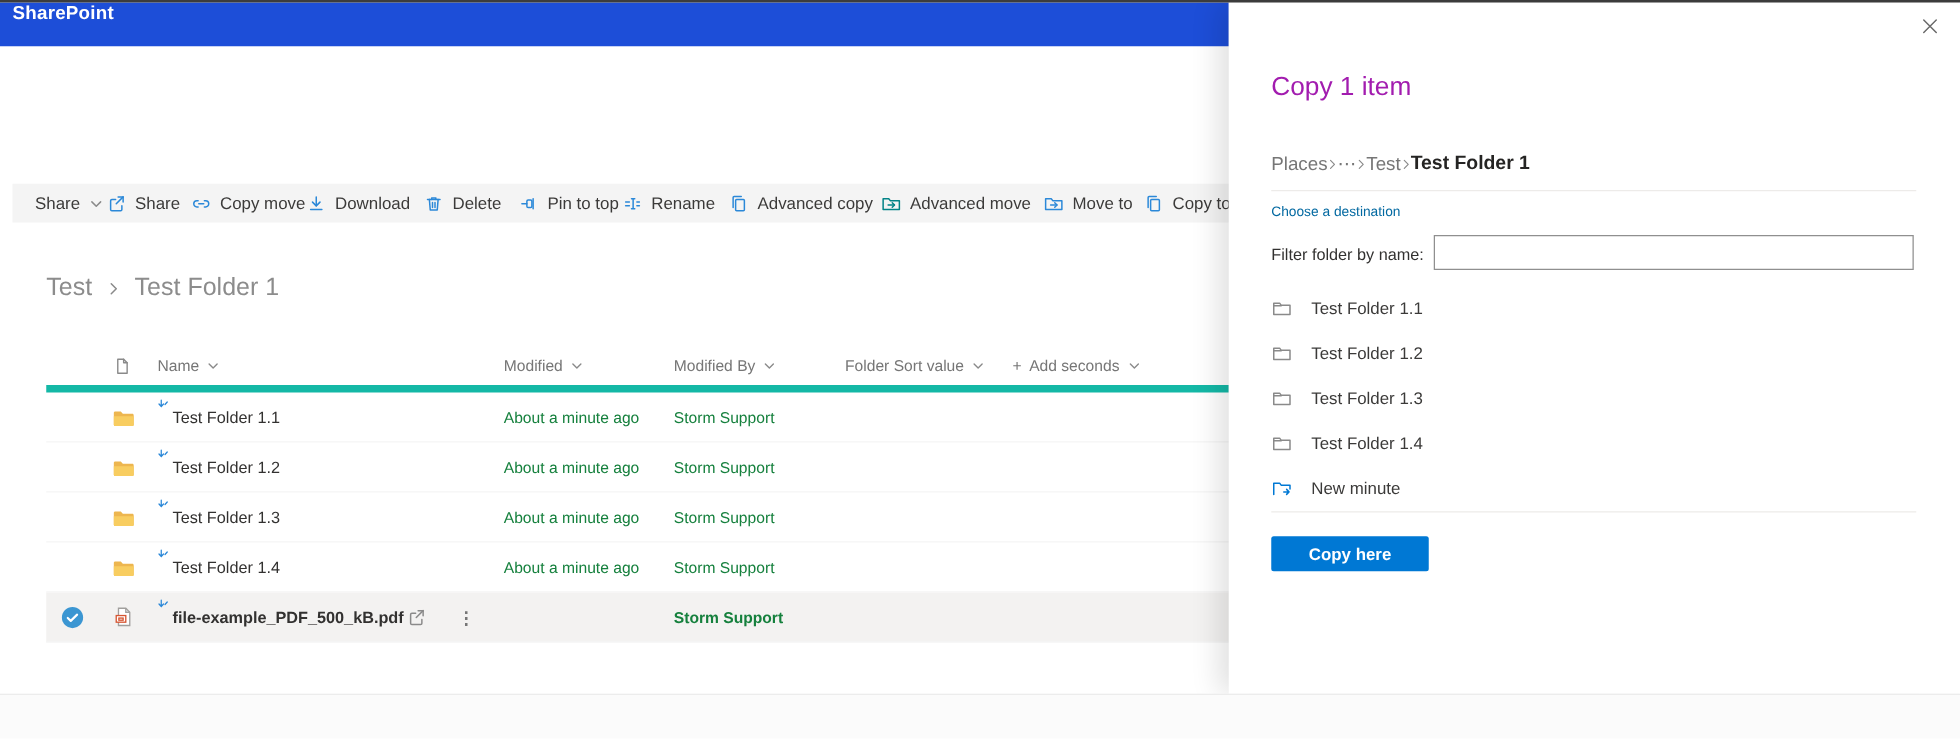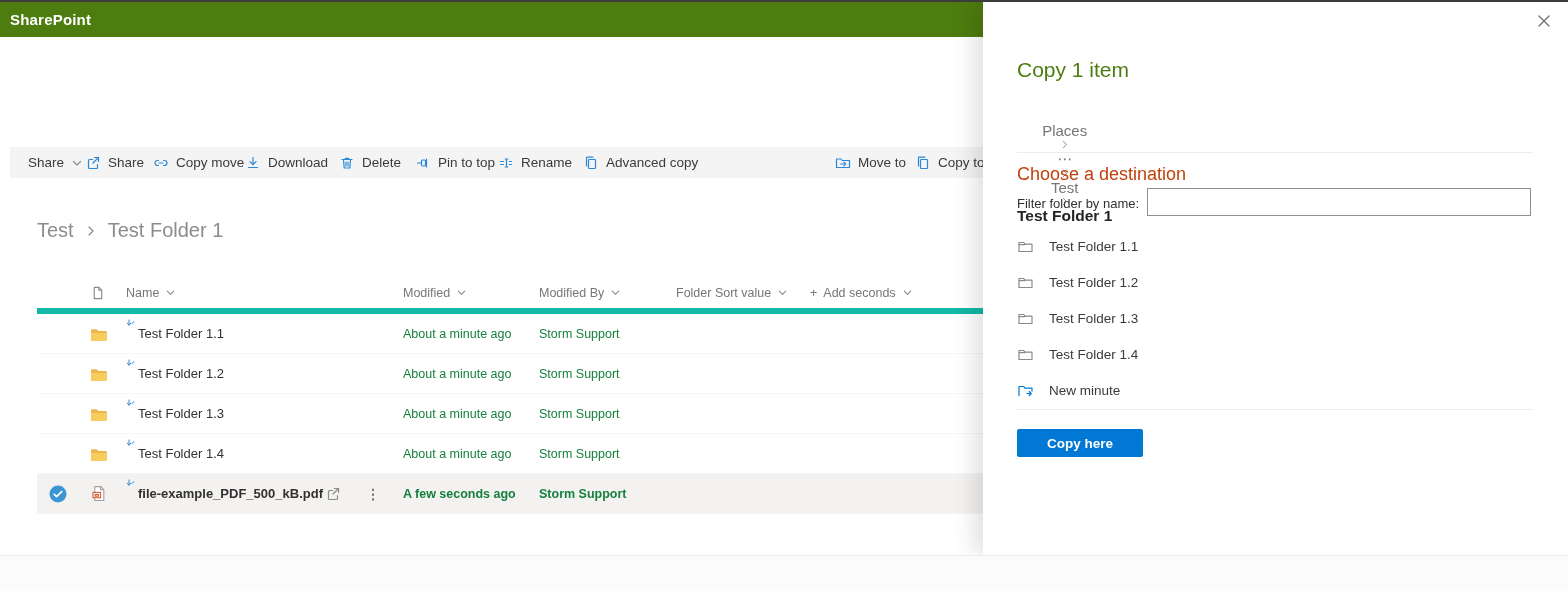--- a/index.html
+++ b/index.html
@@ -1,22 +1,22 @@
 <!DOCTYPE html>
 <html><head>
 <meta charset="utf-8">
 <style>
   html,body{margin:0;padding:0;background:#fff;}
   .stage{position:relative;width:1568px;height:591px;background:#fff;overflow:hidden;
          font-family:"Liberation Sans",sans-serif;}
   .top-edge{position:absolute;top:0;left:0;width:1568px;height:2px;background:#3c3c3c;z-index:40;}
 
   
-  .suitebar{position:absolute;top:2px;left:0;width:983px;height:35px;background:#4d7c0f;
-            display:flex;align-items:center;padding-left:10px;box-sizing:border-box;}
+  .suitebar{position:absolute;top:2px;left:0;width:983px;height:35px;background:#1d4ed8;
+            display:flex;padding-left:10px;box-sizing:border-box;}
   .brand{color:#fff;font-weight:bold;font-size:15px;letter-spacing:.2px;}
 
   
   .toolbar{position:absolute;top:147px;left:10px;width:973px;height:31px;background:#f4f4f4;overflow:hidden;}
   .ti{position:absolute;top:0;height:31px;display:flex;align-items:center;gap:7px;
       font-size:13.5px;color:#3b3a39;cursor:pointer;white-space:nowrap;}
   .ti svg{flex:0 0 auto;}
   .ic-b{stroke:#2b88d8;fill:none;stroke-width:1.2;stroke-linecap:round;stroke-linejoin:round;}
   .ic-t{stroke:#038387;fill:none;stroke-width:1.2;stroke-linecap:round;stroke-linejoin:round;}
   .ic-g{stroke:#8a8a8a;fill:none;stroke-width:1.2;stroke-linecap:round;stroke-linejoin:round;}
@@ -38,27 +38,27 @@
   .spark{align-self:flex-start;margin-top:5px;margin-right:-4px;}
   .more{position:absolute;left:329px;top:0;height:100%;display:flex;align-items:center;
         color:#767676;font-size:14px;cursor:pointer;}
   .shareabs{position:absolute;left:288px;top:0;height:100%;display:flex;align-items:center;cursor:pointer;}
 
   
   .panel{position:absolute;left:983px;top:2px;width:585px;height:553px;background:#fff;
          box-shadow:-8px 0 22px rgba(0,0,0,.13);z-index:20;box-sizing:border-box;}
   .close{position:absolute;top:10px;right:15px;width:18px;height:18px;cursor:pointer;
          display:flex;align-items:center;justify-content:center;}
-  .p-title{position:absolute;left:34px;top:56px;font-size:21px;font-weight:300;color:#4d7c0f;}
+  .p-title{position:absolute;left:34px;top:56px;font-size:21px;font-weight:300;color:#a21caf;}
   .p-crumb{position:absolute;left:34px;top:120px;display:flex;align-items:center;gap:0;
-           font-size:15px;color:#767676;flex-direction:column;}
+           font-size:15px;color:#767676;}
   .p-crumb .pc{cursor:pointer;}
   .p-crumb .current{font-weight:bold;color:#252423;font-size:15.5px;cursor:default;}
   .p-div1{position:absolute;left:34px;right:35px;top:150px;border-top:1px solid #edebe9;}
-  .p-choose{position:absolute;left:34px;top:162px;font-size:18px;color:#c2410c;}
+  .p-choose{position:absolute;left:34px;top:162px;font-size:11px;color:#0369a1;}
   .p-filterlabel{position:absolute;left:34px;top:194px;font-size:13px;color:#323130;}
   .p-input{position:absolute;left:164px;top:186px;width:384px;height:28px;border:1px solid #8f8f8f;
            font-size:13px;padding:0 8px;box-sizing:border-box;font-family:"Liberation Sans",sans-serif;}
   .p-list{position:absolute;left:34px;right:35px;top:226px;}
   .p-item{height:36px;display:flex;align-items:center;gap:15px;font-size:13.5px;color:#3b3a39;cursor:pointer;}
   .p-div2{position:absolute;left:34px;right:35px;top:407px;border-top:1px solid #edebe9;}
   .copy-btn{position:absolute;left:34px;top:427px;min-width:98px;height:28px;background:#0078d4;
             color:#fff;font-weight:bold;font-size:13.5px;border:none;border-radius:2px;cursor:pointer;
             font-family:"Liberation Sans",sans-serif;padding:0 30px;}
 
@@ -131,20 +131,28 @@
         </svg>
       <span>Rename</span>
     </div>
     <div class="ti" style="left:573px">
       <svg width="16" height="16" viewBox="0 0 16 16" class="ic-b">
           <rect x="5.5" y="4.5" width="7" height="9" rx="0.8"></rect>
           <path d="M3.5 11V3a.8.8 0 0 1 .8-.8H10"></path>
         </svg>
       <span>Advanced copy</span>
     </div>
+    <div class="ti" style="left:695px">
+      <svg width="16" height="16" viewBox="0 0 16 16" class="ic-t">
+          <path d="M1.5 12.5v-8.5h4.5l1.2 1.5h7.3v7z"></path>
+          <path d="M5.5 9h5"></path>
+          <path d="M8.8 7.2L10.6 9l-1.8 1.8"></path>
+        </svg>
+      <span>Advanced move</span>
+    </div>
     <div class="ti" style="left:825px">
       <svg width="16" height="16" viewBox="0 0 16 16" class="ic-b">
           <path d="M1.5 12.5v-8.5h4.5l1.2 1.5h7.3v7z"></path>
           <path d="M5.5 9h5"></path>
           <path d="M8.8 7.2L10.6 9l-1.8 1.8"></path>
         </svg>
       <span>Move to</span>
     </div>
     <div class="ti" style="left:905px">
       <svg width="16" height="16" viewBox="0 0 16 16" class="ic-b">
@@ -294,21 +302,20 @@
         <span>file-example_PDF_500_kB.pdf</span>
       </div>
       <div class="shareabs">
         <svg width="16" height="16" viewBox="0 0 16 16" class="ic-g">
             <path d="M12.5 9.5v3a1 1 0 0 1-1 1h-7a1 1 0 0 1-1-1v-7a1 1 0 0 1 1-1h3"></path>
             <path d="M9.5 2.5h4v4"></path>
             <path d="M13.5 2.5L8 8"></path>
           </svg>
       </div>
       <div class="more">⋮</div>
-      <div class="cell p-mod dim">A few seconds ago</div>
       <div class="cell p-by dim">Storm Support</div>
     </div>
   </div>
 
   <div class="panel">
     <div class="close">
       <svg width="14" height="14" viewBox="0 0 14 14">
           <path d="M2 2l10 10M12 2L2 12" stroke="#6b6b6b" stroke-width="1.2" stroke-linecap="round"></path>
         </svg>
     </div>

